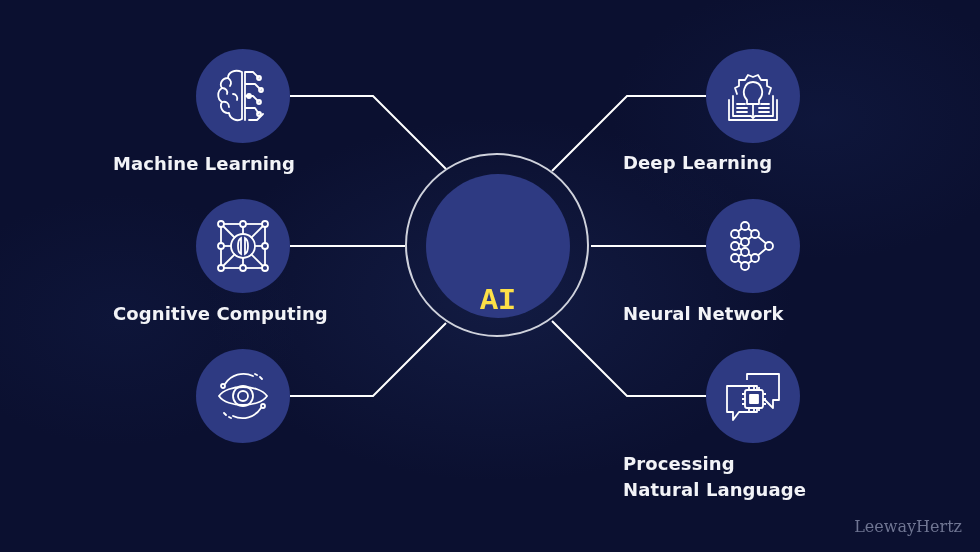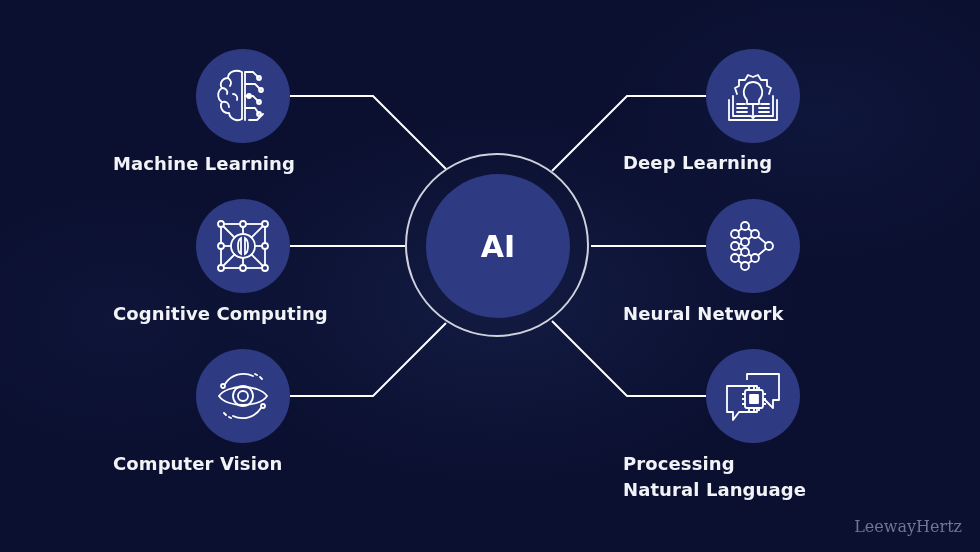--- a/index.html
+++ b/index.html
@@ -8,21 +8,21 @@
     background:
       radial-gradient(ellipse 420px 260px at 500px 300px, rgba(40,60,120,0.25), rgba(0,0,0,0) 70%),
       radial-gradient(ellipse 300px 200px at 820px 120px, rgba(30,50,110,0.18), rgba(0,0,0,0) 70%),
       radial-gradient(ellipse 260px 180px at 120px 320px, rgba(30,50,110,0.15), rgba(0,0,0,0) 70%),
       #0b1030;}
   svg.lines{position:absolute;left:0;top:0;}
   .node{position:absolute;width:94px;height:94px;border-radius:50%;background:#2e3a82;}
   .node svg{position:absolute;left:17px;top:17px;}
   .label{position:absolute;color:#f2f3f7;font-size:18px;font-weight:bold;text-align:left;width:260px;line-height:26px;letter-spacing:0.1px;}
   .ai-ring{position:absolute;left:405px;top:153px;width:184px;height:184px;border-radius:50%;border:2px solid #cfd2dc;box-sizing:border-box;}
-  .ai-core{position:absolute;left:426px;top:174px;width:144px;height:144px;border-radius:50%;background:#2e3a82;display:flex;align-items:center;justify-content:center;color:#ffffff;font-size:30px;font-weight:bold;}
+  .ai-core{position:absolute;left:426px;top:174px;width:144px;height:144px;border-radius:50%;background:#2e3a82;display:flex;align-items:flex-end;justify-content:center;color:#fde047;font-size:30px;font-weight:bold;font-family:Liberation Mono, monospace;}
   .watermark{position:absolute;right:18px;bottom:16px;color:#6f7592;font-family:"DejaVu Serif","Liberation Serif",serif;font-size:16px;}
 </style>
 </head>
 <body>
 
 <div class="stage">
 
   <svg class="lines" width="980" height="552">
     <g stroke="#ffffff" stroke-width="2" fill="none">
       <polyline points="290,96 373,96 446,169"></polyline>
@@ -91,21 +91,20 @@
         <circle cx="30" cy="30" r="10"></circle>
         <circle cx="30" cy="30" r="5"></circle>
         <path d="M12 18 A22 22 0 0 1 40 10"></path>
         <path d="M48 42 A22 22 0 0 1 20 50"></path>
         <circle cx="10" cy="20" r="2"></circle>
           <circle cx="50" cy="40" r="2"></circle>
         <path d="M42 8 L44 9 M47 11 L49 13 M18 52 L16 51 M13 49 L11 47"></path>
       </g>
     </svg>
   </div>
-  <div class="label" style="left:113px;top:451px;">Computer Vision</div>
 
   <div class="node" style="left:706px;top:49px;">
     <svg width="60" height="60" viewBox="0 0 60 60">
       <g stroke="#fff" stroke-width="1.8" fill="none" stroke-linecap="round" stroke-linejoin="round">
         <path d="M14 28 L12 22 L16 20 L16 14 L22 14 L25 9 L30 11 L35 9 L38 14 L44 14 L44 20 L48 22 L46 28"></path>
         <path d="M24 34 C18 28 21 16 30 16 C39 16 42 28 36 34 L36 38 L24 38 Z"></path>
         <path d="M6 34 L6 54 L54 54 L54 34 M10 30 L10 50 L28 50 L30 52 L32 50 L50 50 L50 30"></path>
         <path d="M14 38 L22 38 M14 42 L24 42 M14 46 L24 46 M38 38 L46 38 M36 42 L46 42 M36 46 L46 46"></path>
         <line x1="30" y1="38" x2="30" y2="50"></line>
       </g>

